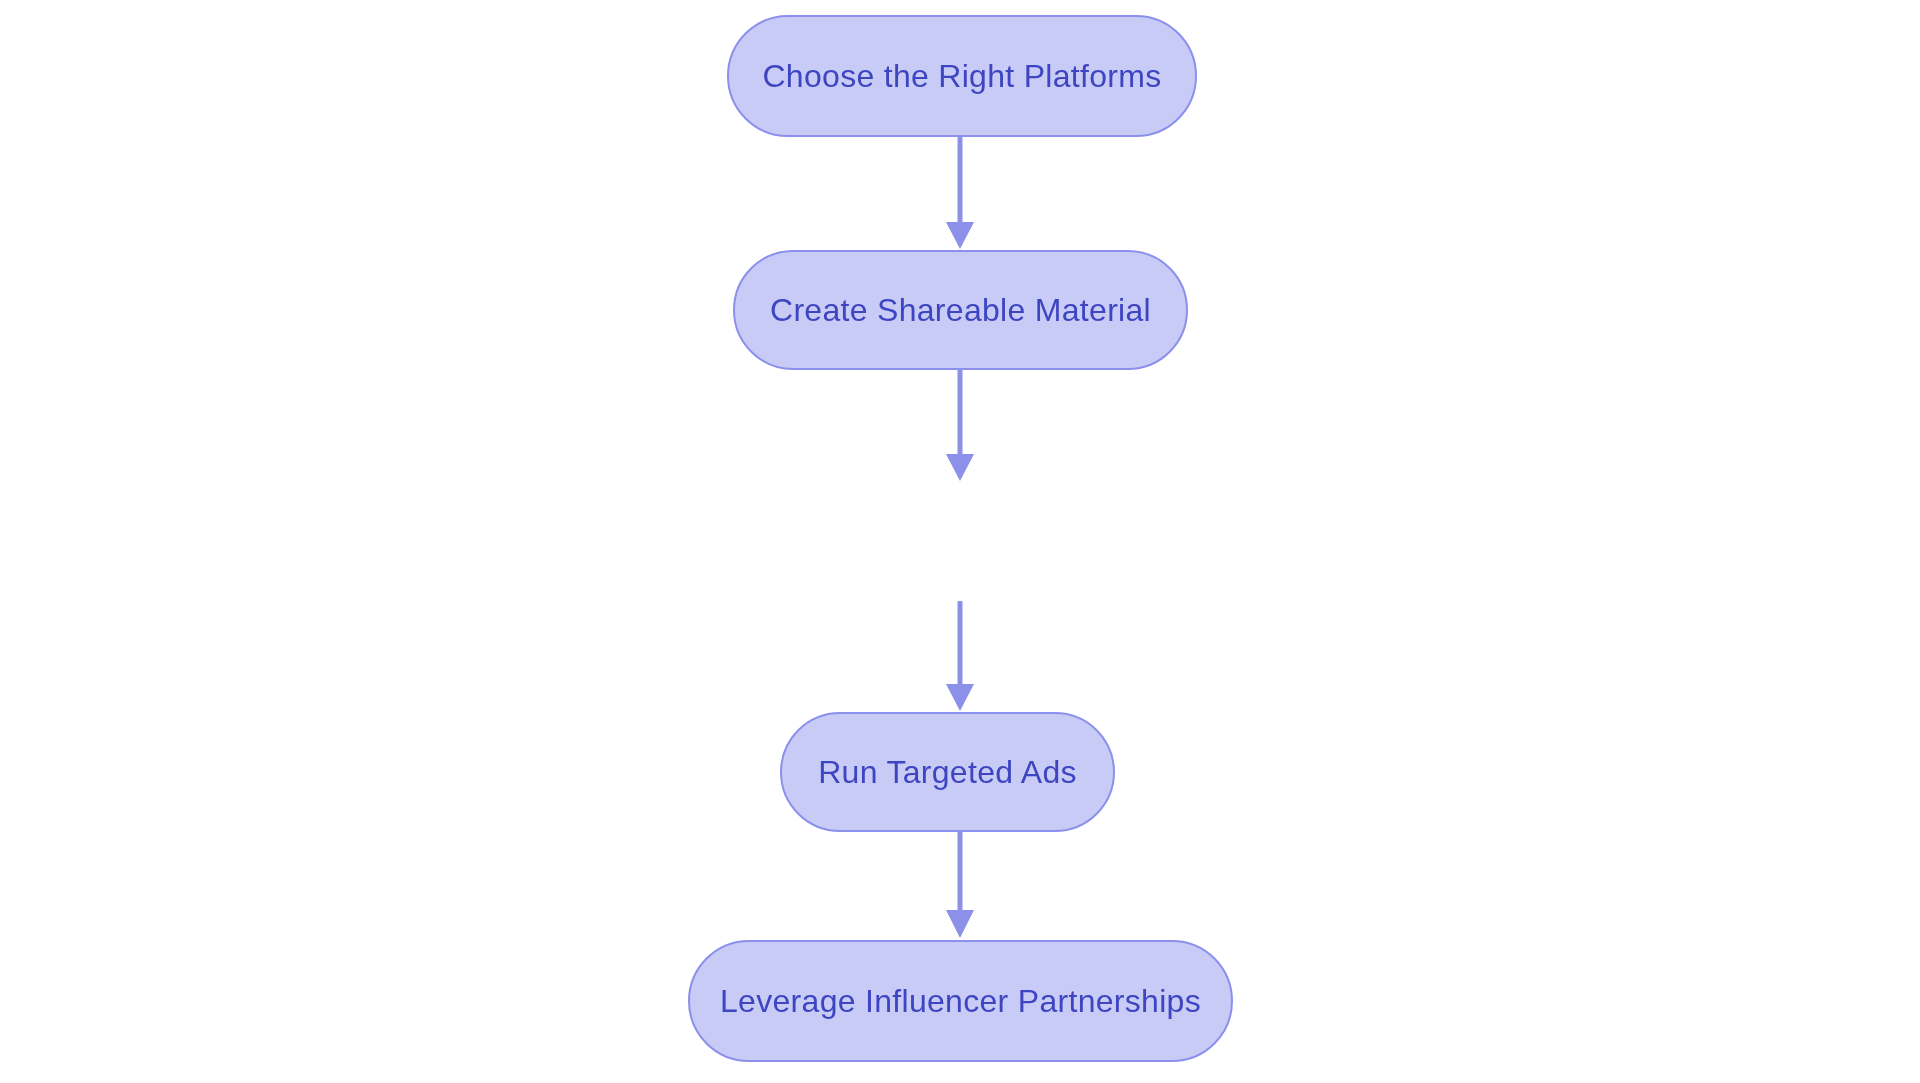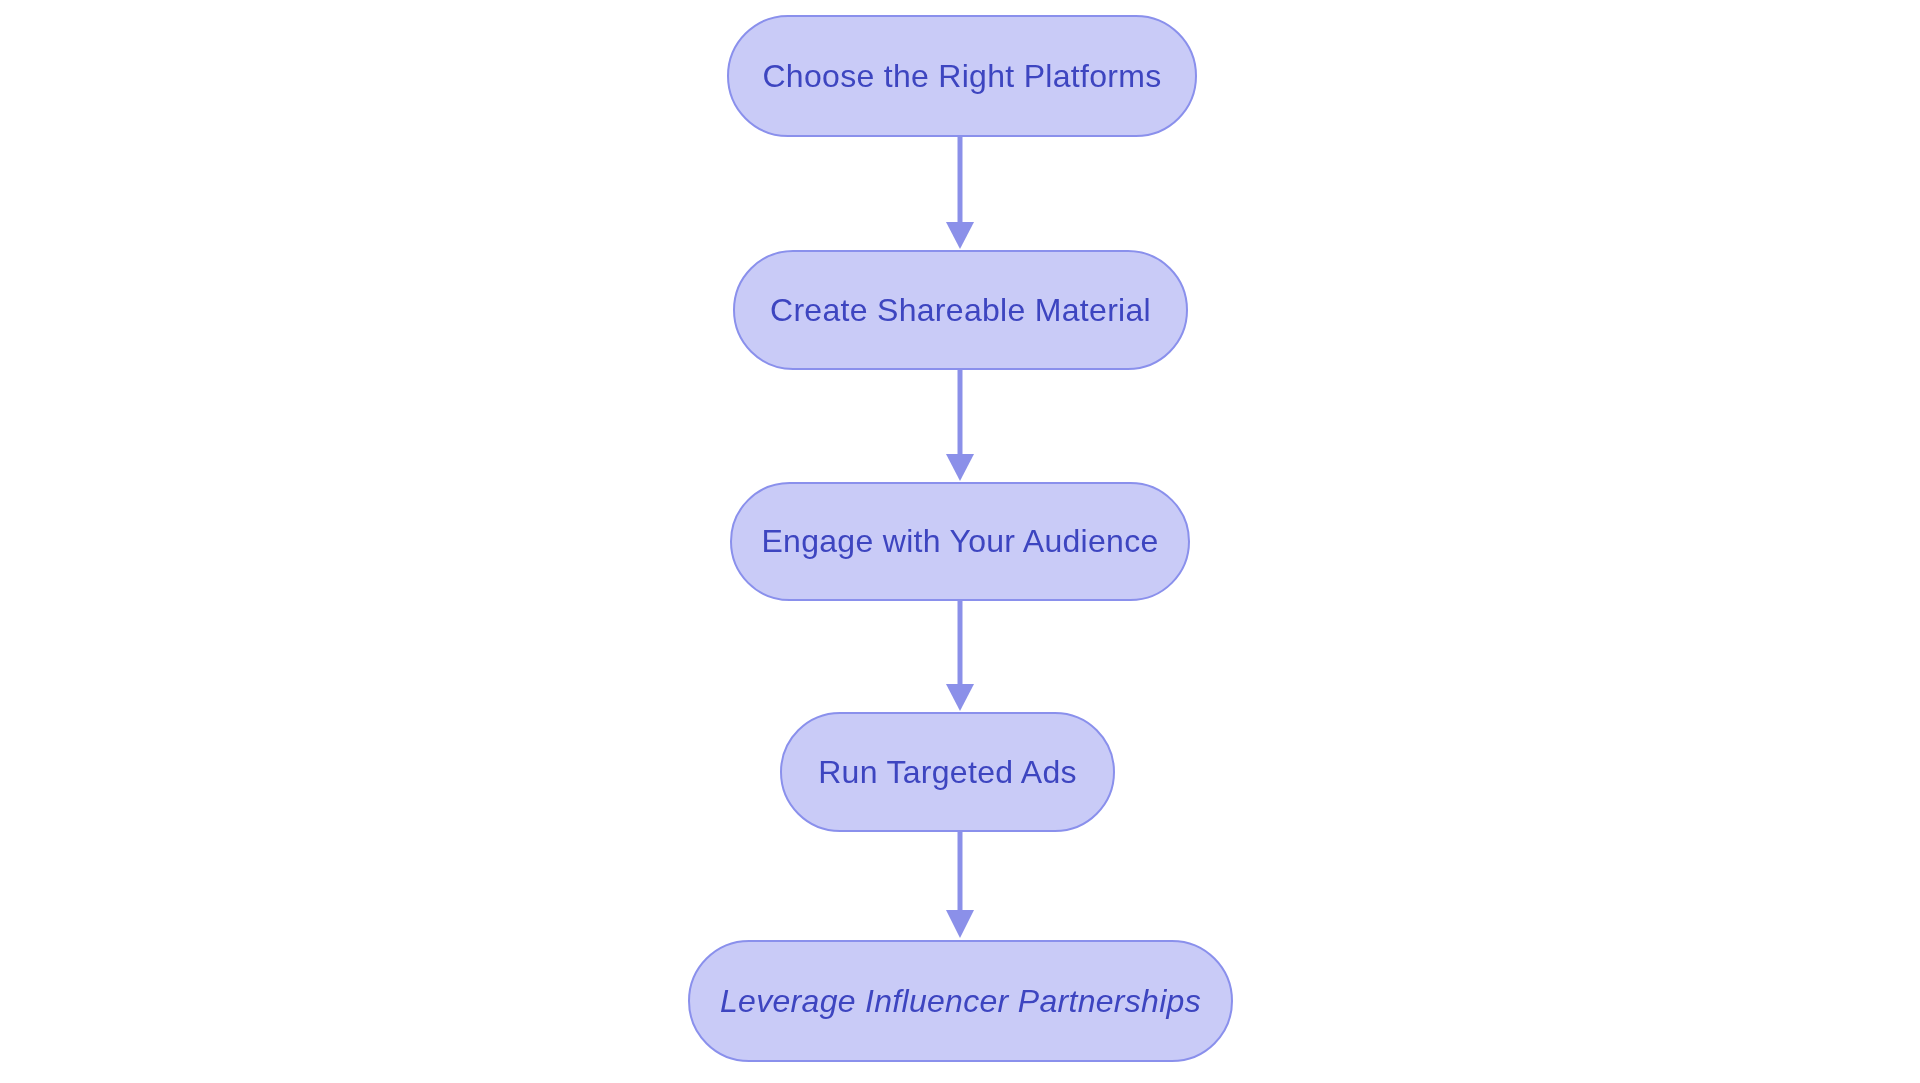--- a/index.html
+++ b/index.html
@@ -78,25 +78,22 @@
   </svg>
 
   <div class="node" style="left:733px;top:250px;width:455px;height:120px;">
     <span class="node-label">Create Shareable Material</span>
   </div>
 
   <div class="node" style="left:727px;top:15px;width:470px;height:122px;">
     <span class="node-label">Choose the Right Platforms</span>
   </div>
 
-  <div class="node" style="left:730px;top:482px;width:460px;height:119px;">
-    <span class="node-label">Engage with Your Audience</span>
-  </div>
 
   <div class="node" style="left:780px;top:712px;width:335px;height:120px;">
     <span class="node-label">Run Targeted Ads</span>
   </div>
 
-  <div class="node" style="left:688px;top:940px;width:545px;height:122px;font-style:italic;">
+  <div class="node" style="left:688px;top:940px;width:545px;height:122px;">
     <span class="node-label">Leverage Influencer Partnerships</span>
   </div>
 
 </div>
 
 </body></html>

